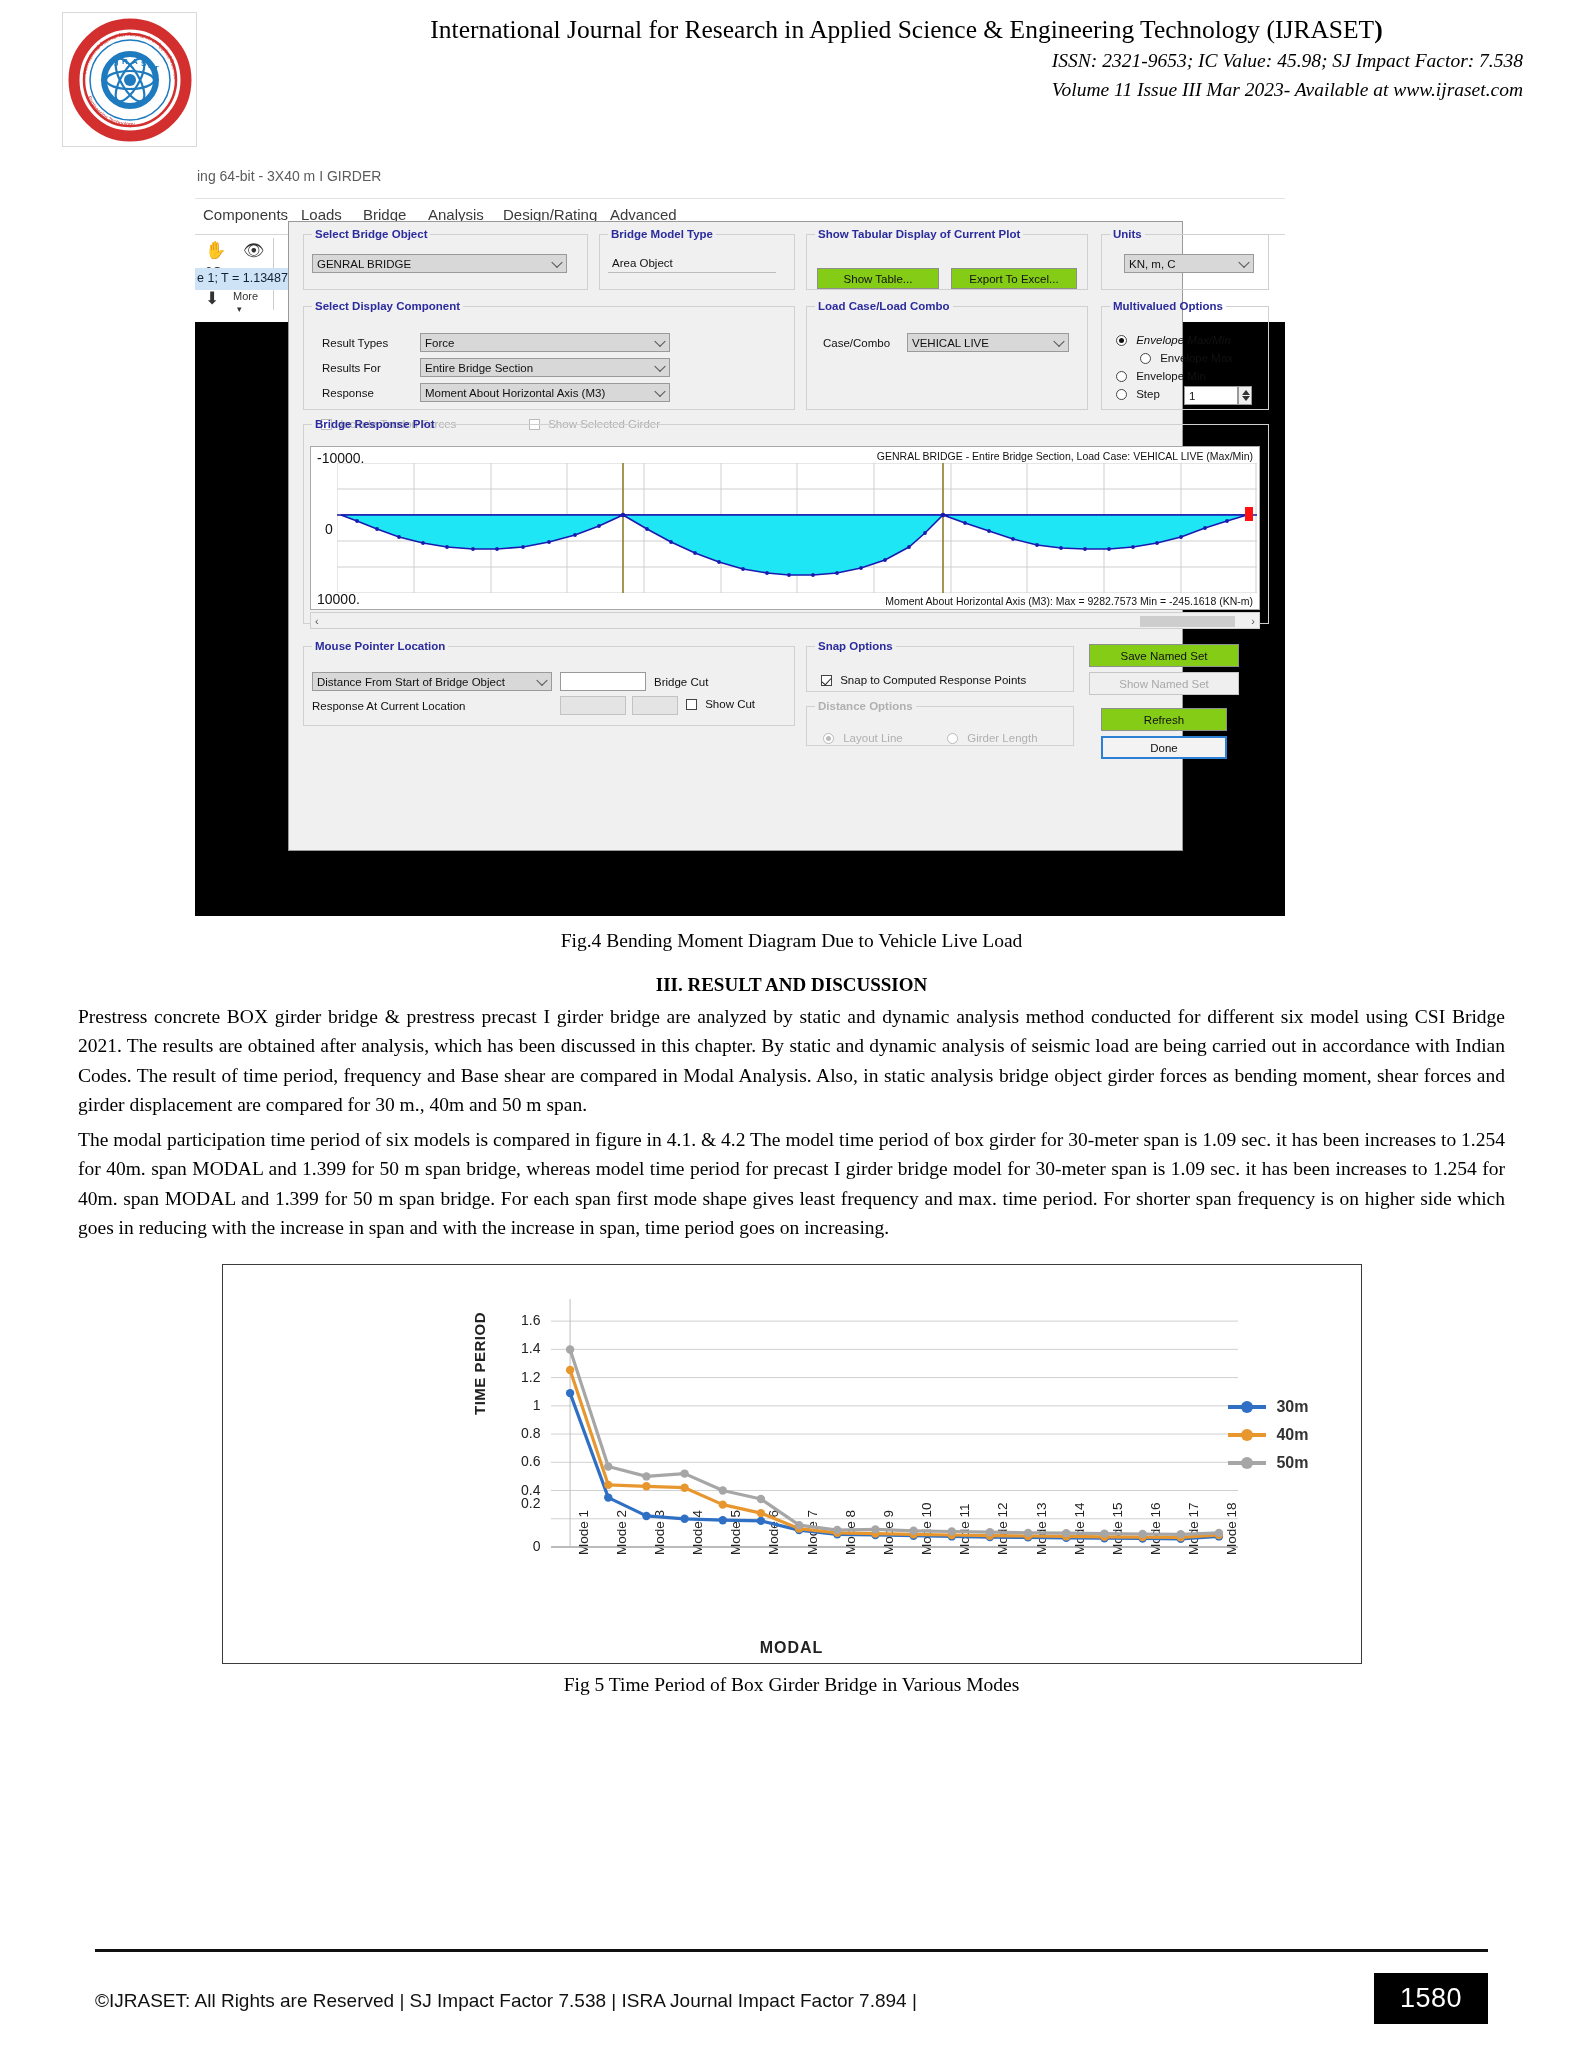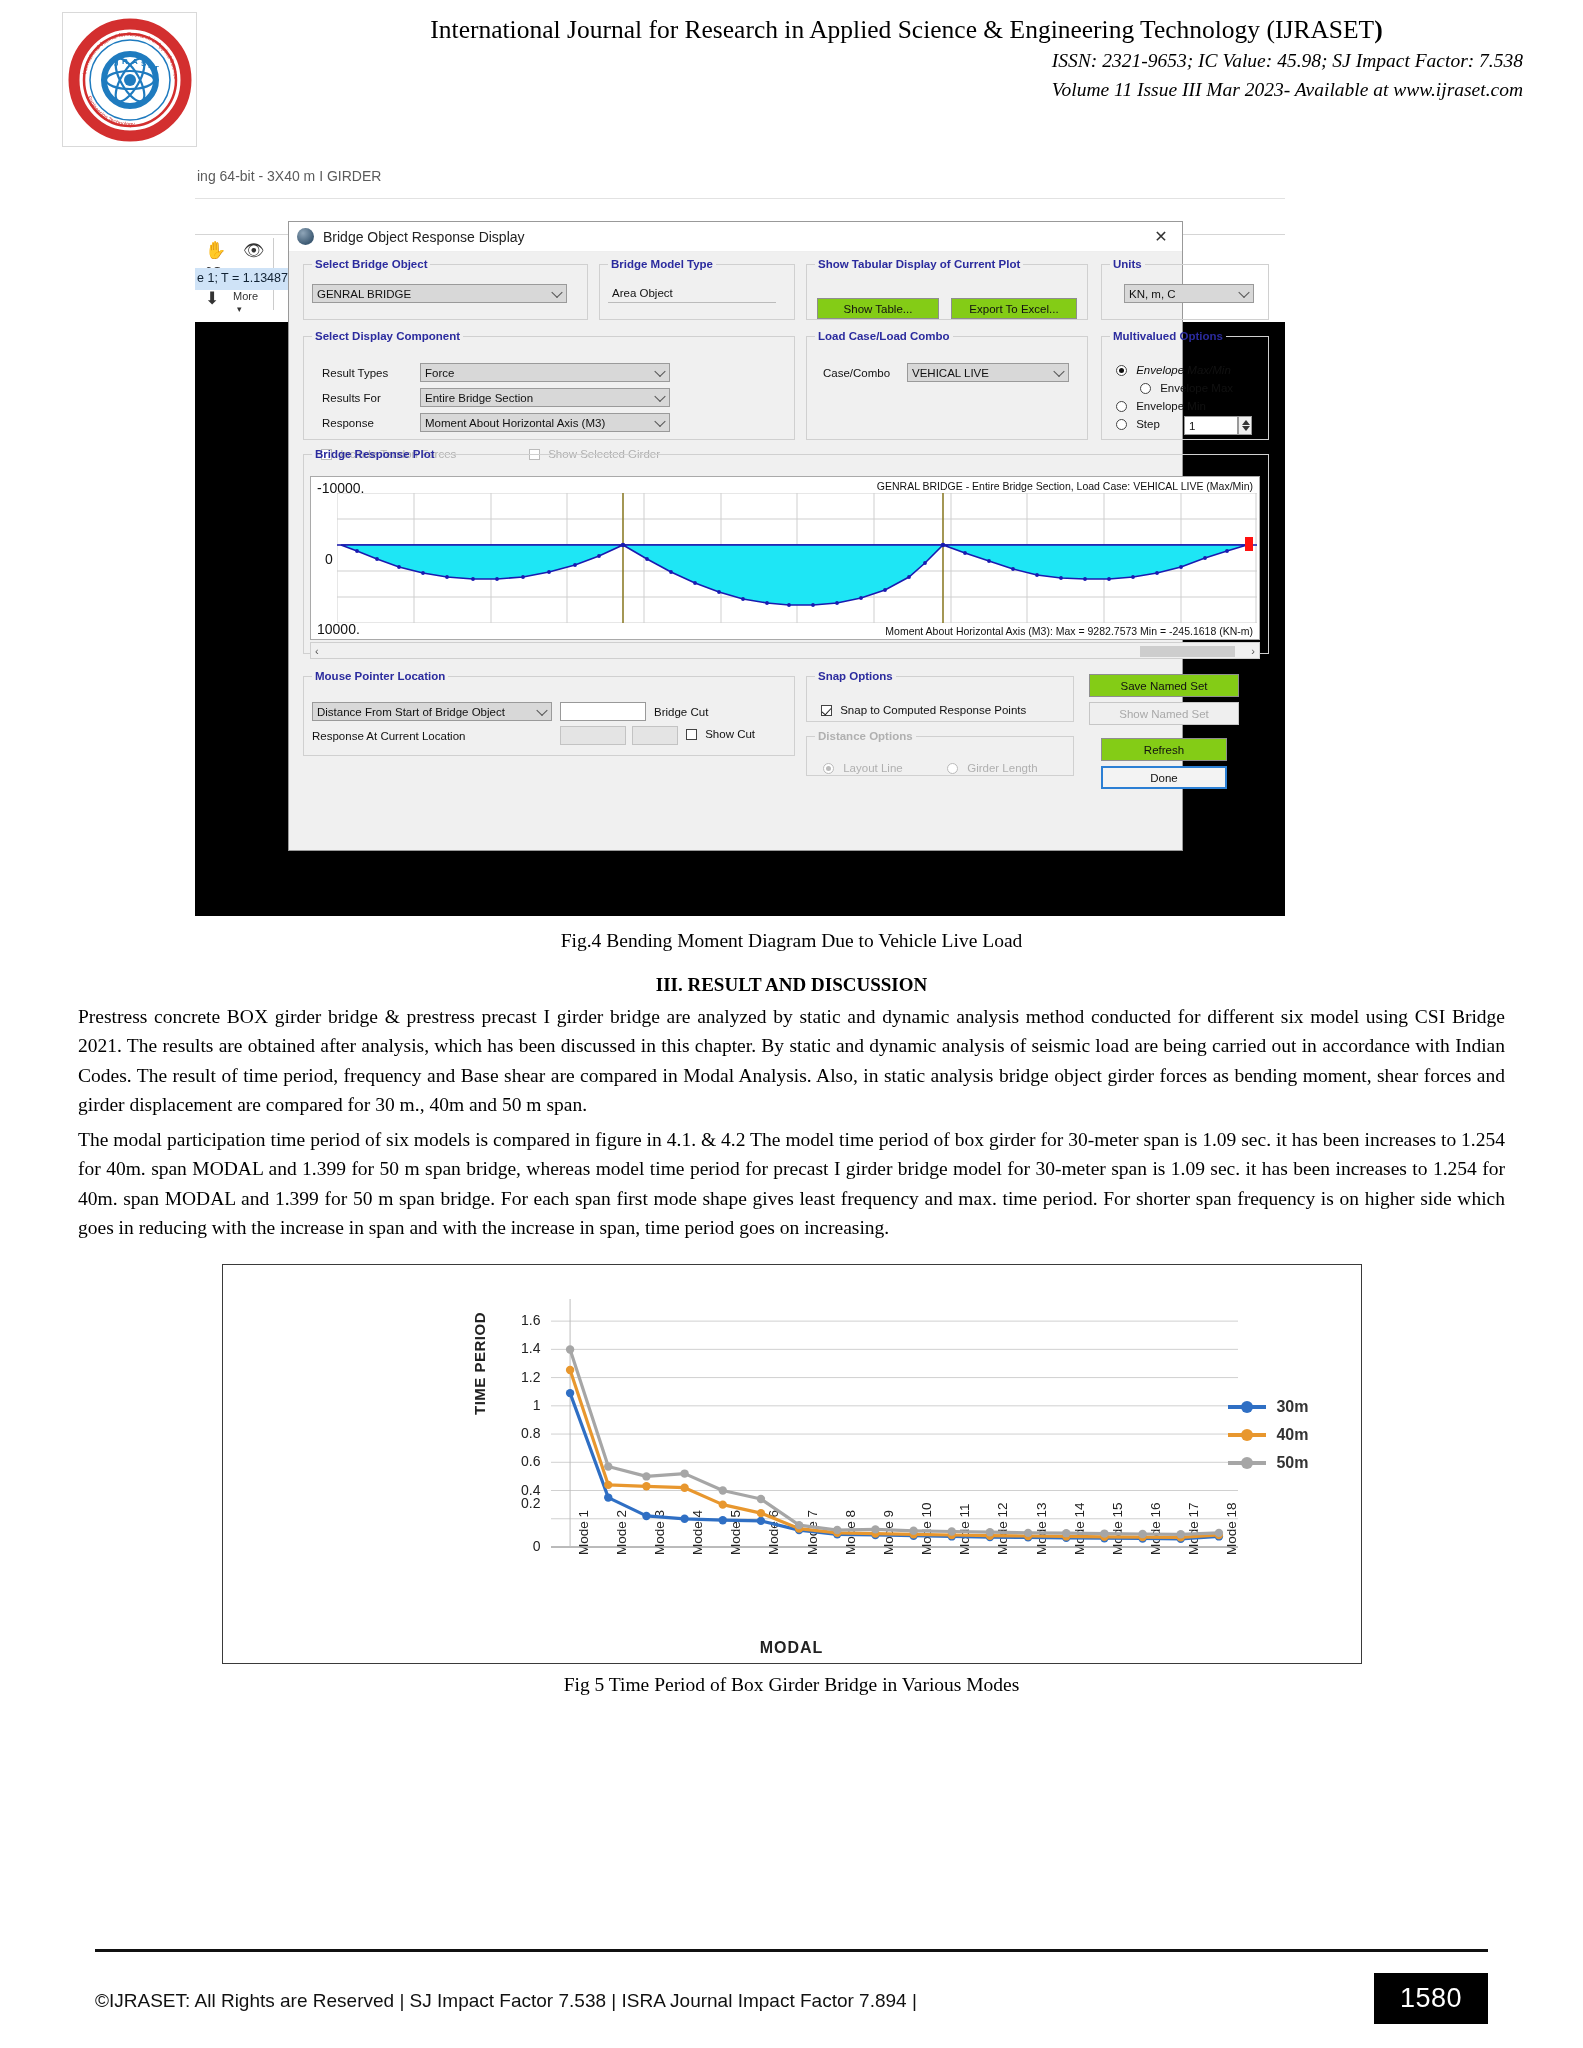--- a/index.html
+++ b/index.html
@@ -268,43 +268,46 @@
   </div>
 
   <div class="fig4-wrap">
     <div class="shot">
 
       <div class="shot-white-top"></div>
       <div class="shot-titlebar-text">ing 64-bit - 3X40 m  I GIRDER</div>
       <div class="shot-thinline"></div>
 
       <div class="shot-ribbon">
+        <div class="ribbon-tabs">
+          <div class="ribbon-tab" style="left:8px">Components</div>
+          <div class="ribbon-tab" style="left:106px">Loads</div>
+          <div class="ribbon-tab" style="left:168px">Bridge</div>
+          <div class="ribbon-tab" style="left:233px">Analysis</div>
+          <div class="ribbon-tab" style="left:308px">Design/Rating</div>
+          <div class="ribbon-tab" style="left:415px">Advanced</div>
+        </div>
         <div class="ribbon-sep"></div>
         <div class="ribbon-icons">
           <span class="ribbon-icon" style="left:2px;  top:2px;">✋</span>
           <span class="ribbon-icon" style="left:40px; top:2px;">👁</span>
           <span class="ribbon-icon" style="left:2px;  top:26px; font-size:13px;">6ʘ</span>
           <span class="ribbon-icon" style="left:2px;  top:50px;">⬇</span>
           <span class="ribbon-icon" style="left:30px; top:52px; font-size:11px;">More</span>
           <span class="ribbon-icon" style="left:34px; top:66px; font-size:9px;">▾</span>
           <span class="ribbon-icon" style="left:88px; top:0px;">⌖</span>
           <span class="ribbon-icon" style="left:88px; top:26px;">↕</span>
           <span class="ribbon-icon" style="left:88px; top:50px;">✂</span>
         </div>
         <div class="ribbon-divider" style="left:78px; top:36px; height:72px;"></div>
       </div>
 
       <div class="status-strip">e 1; T = 1.13487; f = </div>
 
       <div class="dlg">
-        <div class="dlg-title">
-          <span class="orb"></span>
-          <span class="dlg-title-text">Bridge Object Response Display</span>
-          <span class="dlg-close">✕</span>
-        </div>
 
         <div class="dlg-body">
 
           <fieldset class="grp" style="left:14px; top:6px; width:285px; height:62px;">
             <legend>Select Bridge Object</legend>
             <div class="tbox" style="margin-top:8px; width:255px;">
               <span>GENRAL BRIDGE</span>
               <span class="caret"></span>
             </div>
           </fieldset>

